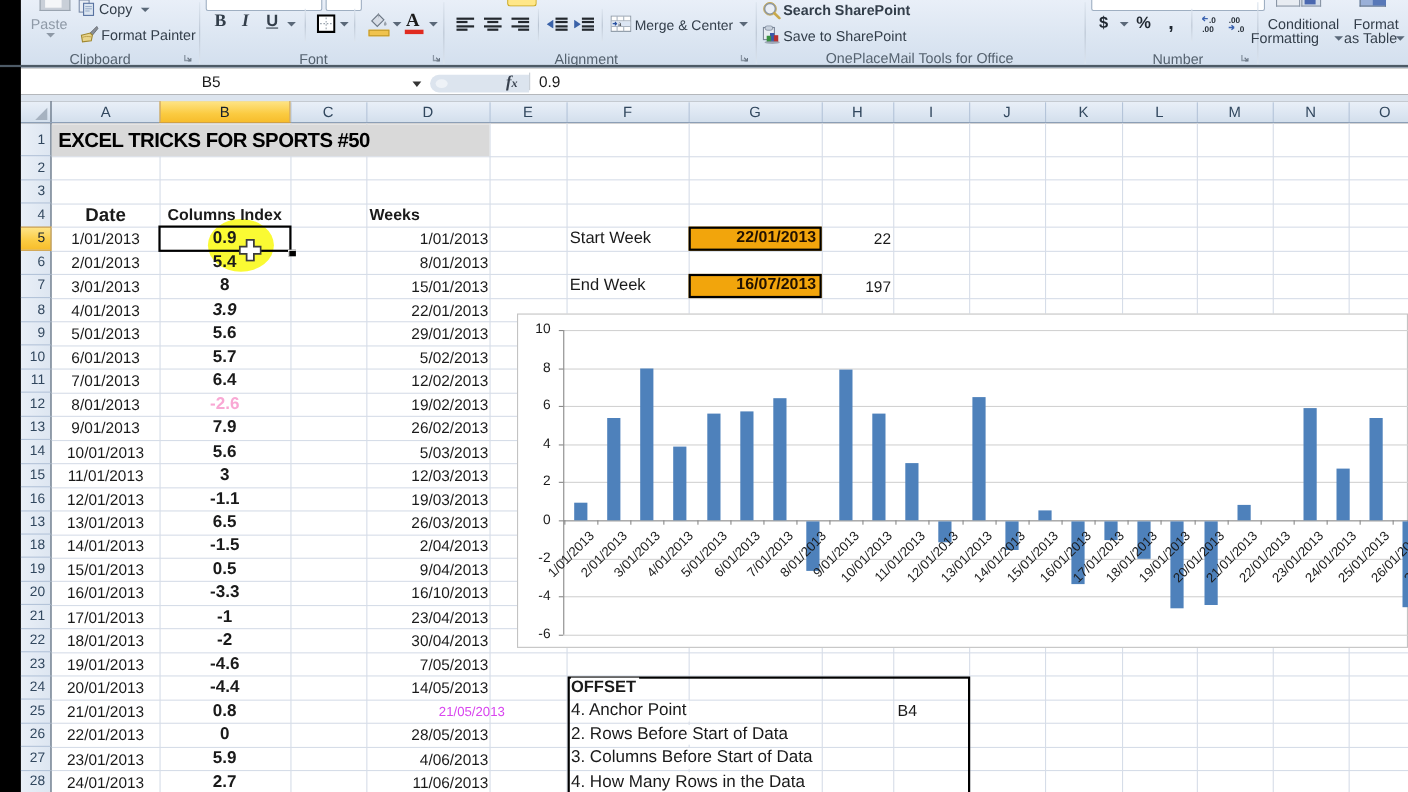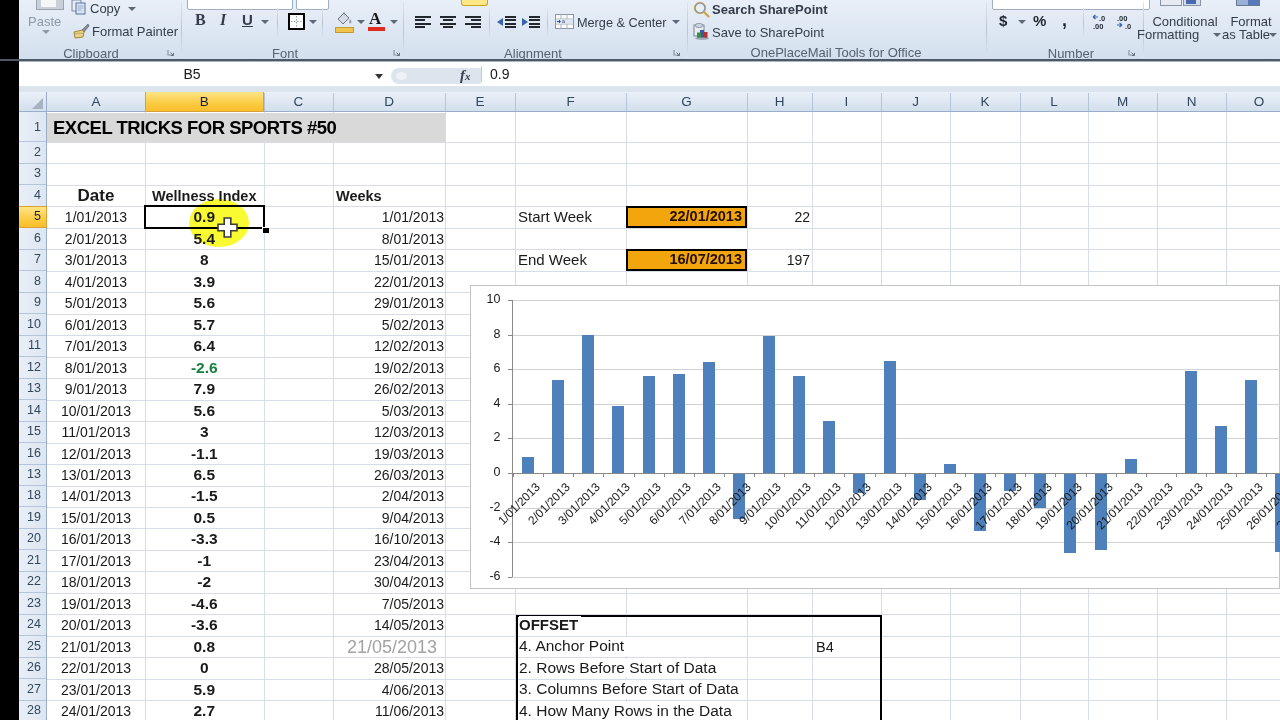--- a/index.html
+++ b/index.html
@@ -301,45 +301,45 @@
 <div class="a" style="left:47px;top:592.9px;width:1233px;height:1px;background:#d6dde8;"></div>
 <div class="a" style="left:47px;top:614.4px;width:1233px;height:1px;background:#d6dde8;"></div>
 <div class="a" style="left:47px;top:635.8px;width:1233px;height:1px;background:#d6dde8;"></div>
 <div class="a" style="left:47px;top:657.3px;width:1233px;height:1px;background:#d6dde8;"></div>
 <div class="a" style="left:47px;top:678.8px;width:1233px;height:1px;background:#d6dde8;"></div>
 <div class="a" style="left:47px;top:700.3px;width:1233px;height:1px;background:#d6dde8;"></div>
 <div class="a" style="left:189px;top:198.5px;width:60px;height:48px;border-radius:50%;background:#fafa33;"></div>
 <div class="a" style="left:47px;top:112.5px;width:398px;height:29.30000000000001px;background:#d9d9d9;"></div>
 <div class="a" style="left:53px;top:112.5px;height:29.30000000000001px;line-height:29.30000000000001px;font-size:18.5px;font-weight:bold;color:#000;letter-spacing:-0.5px;">EXCEL TRICKS FOR SPORTS #50</div>
 <div class="a ct" style="left:47px;top:184.76000000000002px;width:98px;height:21.48px;line-height:22.48px;font-size:17px;font-weight:bold;color:#1a1a1a;white-space:nowrap;">Date</div>
-<div class="a ct" style="left:145px;top:184.76000000000002px;width:118.5px;height:21.48px;line-height:22.48px;font-size:14.5px;font-weight:bold;color:#1a1a1a;white-space:nowrap;">Wellness Index</div>
+<div class="a ct" style="left:145px;top:184.76000000000002px;width:118.5px;height:21.48px;line-height:22.48px;font-size:14.5px;font-weight:bold;color:#1a1a1a;white-space:nowrap;">Columns Index</div>
 <div class="a" style="left:336px;top:184.76000000000002px;height:21.48px;line-height:22.48px;font-size:14.5px;font-weight:bold;color:#1a1a1a;white-space:nowrap;">Weeks</div>
 <div class="a ct" style="left:47px;top:206.24px;width:98px;height:21.48px;line-height:22.48px;font-size:14px;font-weight:normal;color:#1a1a1a;white-space:nowrap;">1/01/2013</div>
 <div class="a ct" style="left:145px;top:206.24px;width:118.5px;height:21.48px;line-height:22.48px;font-size:15.5px;font-weight:bold;color:#1a1a1a;white-space:nowrap;">0.9</div>
 <div class="a rt" style="left:285px;top:206.24px;width:159px;height:21.48px;line-height:22.48px;font-size:14px;font-weight:normal;color:#1a1a1a;white-space:nowrap;">1/01/2013</div>
 <div class="a ct" style="left:47px;top:227.72000000000003px;width:98px;height:21.48px;line-height:22.48px;font-size:14px;font-weight:normal;color:#1a1a1a;white-space:nowrap;">2/01/2013</div>
 <div class="a ct" style="left:145px;top:227.72000000000003px;width:118.5px;height:21.48px;line-height:22.48px;font-size:15.5px;font-weight:bold;color:#1a1a1a;white-space:nowrap;">5.4</div>
 <div class="a rt" style="left:285px;top:227.72000000000003px;width:159px;height:21.48px;line-height:22.48px;font-size:14px;font-weight:normal;color:#1a1a1a;white-space:nowrap;">8/01/2013</div>
 <div class="a ct" style="left:47px;top:249.20000000000002px;width:98px;height:21.48px;line-height:22.48px;font-size:14px;font-weight:normal;color:#1a1a1a;white-space:nowrap;">3/01/2013</div>
 <div class="a ct" style="left:145px;top:249.20000000000002px;width:118.5px;height:21.48px;line-height:22.48px;font-size:15.5px;font-weight:bold;color:#1a1a1a;white-space:nowrap;">8</div>
 <div class="a rt" style="left:285px;top:249.20000000000002px;width:159px;height:21.48px;line-height:22.48px;font-size:14px;font-weight:normal;color:#1a1a1a;white-space:nowrap;">15/01/2013</div>
 <div class="a ct" style="left:47px;top:270.68px;width:98px;height:21.48px;line-height:22.48px;font-size:14px;font-weight:normal;color:#1a1a1a;white-space:nowrap;">4/01/2013</div>
-<div class="a ct" style="left:145px;top:270.68px;width:118.5px;height:21.48px;line-height:22.48px;font-size:15.5px;font-weight:bold;color:#1a1a1a;white-space:nowrap;">3.9</div>
+<div class="a ct" style="left:145px;top:270.68px;width:118.5px;height:21.48px;line-height:22.48px;font-size:15.5px;font-weight:bold;color:#1a1a1a;white-space:nowrap;font-style:italic;">3.9</div>
 <div class="a rt" style="left:285px;top:270.68px;width:159px;height:21.48px;line-height:22.48px;font-size:14px;font-weight:normal;color:#1a1a1a;white-space:nowrap;">22/01/2013</div>
 <div class="a ct" style="left:47px;top:292.16px;width:98px;height:21.48px;line-height:22.48px;font-size:14px;font-weight:normal;color:#1a1a1a;white-space:nowrap;">5/01/2013</div>
 <div class="a ct" style="left:145px;top:292.16px;width:118.5px;height:21.48px;line-height:22.48px;font-size:15.5px;font-weight:bold;color:#1a1a1a;white-space:nowrap;">5.6</div>
 <div class="a rt" style="left:285px;top:292.16px;width:159px;height:21.48px;line-height:22.48px;font-size:14px;font-weight:normal;color:#1a1a1a;white-space:nowrap;">29/01/2013</div>
 <div class="a ct" style="left:47px;top:313.64px;width:98px;height:21.48px;line-height:22.48px;font-size:14px;font-weight:normal;color:#1a1a1a;white-space:nowrap;">6/01/2013</div>
 <div class="a ct" style="left:145px;top:313.64px;width:118.5px;height:21.48px;line-height:22.48px;font-size:15.5px;font-weight:bold;color:#1a1a1a;white-space:nowrap;">5.7</div>
 <div class="a rt" style="left:285px;top:313.64px;width:159px;height:21.48px;line-height:22.48px;font-size:14px;font-weight:normal;color:#1a1a1a;white-space:nowrap;">5/02/2013</div>
 <div class="a ct" style="left:47px;top:335.12px;width:98px;height:21.48px;line-height:22.48px;font-size:14px;font-weight:normal;color:#1a1a1a;white-space:nowrap;">7/01/2013</div>
 <div class="a ct" style="left:145px;top:335.12px;width:118.5px;height:21.48px;line-height:22.48px;font-size:15.5px;font-weight:bold;color:#1a1a1a;white-space:nowrap;">6.4</div>
 <div class="a rt" style="left:285px;top:335.12px;width:159px;height:21.48px;line-height:22.48px;font-size:14px;font-weight:normal;color:#1a1a1a;white-space:nowrap;">12/02/2013</div>
 <div class="a ct" style="left:47px;top:356.6px;width:98px;height:21.48px;line-height:22.48px;font-size:14px;font-weight:normal;color:#1a1a1a;white-space:nowrap;">8/01/2013</div>
-<div class="a ct" style="left:145px;top:356.6px;width:118.5px;height:21.48px;line-height:22.48px;font-size:15.5px;font-weight:bold;color:#15803d;white-space:nowrap;">-2.6</div>
+<div class="a ct" style="left:145px;top:356.6px;width:118.5px;height:21.48px;line-height:22.48px;font-size:15.5px;font-weight:bold;color:#f9a8d4;white-space:nowrap;">-2.6</div>
 <div class="a rt" style="left:285px;top:356.6px;width:159px;height:21.48px;line-height:22.48px;font-size:14px;font-weight:normal;color:#1a1a1a;white-space:nowrap;">19/02/2013</div>
 <div class="a ct" style="left:47px;top:378.08000000000004px;width:98px;height:21.48px;line-height:22.48px;font-size:14px;font-weight:normal;color:#1a1a1a;white-space:nowrap;">9/01/2013</div>
 <div class="a ct" style="left:145px;top:378.08000000000004px;width:118.5px;height:21.48px;line-height:22.48px;font-size:15.5px;font-weight:bold;color:#1a1a1a;white-space:nowrap;">7.9</div>
 <div class="a rt" style="left:285px;top:378.08000000000004px;width:159px;height:21.48px;line-height:22.48px;font-size:14px;font-weight:normal;color:#1a1a1a;white-space:nowrap;">26/02/2013</div>
 <div class="a ct" style="left:47px;top:399.56px;width:98px;height:21.48px;line-height:22.48px;font-size:14px;font-weight:normal;color:#1a1a1a;white-space:nowrap;">10/01/2013</div>
 <div class="a ct" style="left:145px;top:399.56px;width:118.5px;height:21.48px;line-height:22.48px;font-size:15.5px;font-weight:bold;color:#1a1a1a;white-space:nowrap;">5.6</div>
 <div class="a rt" style="left:285px;top:399.56px;width:159px;height:21.48px;line-height:22.48px;font-size:14px;font-weight:normal;color:#1a1a1a;white-space:nowrap;">5/03/2013</div>
 <div class="a ct" style="left:47px;top:421.04px;width:98px;height:21.48px;line-height:22.48px;font-size:14px;font-weight:normal;color:#1a1a1a;white-space:nowrap;">11/01/2013</div>
 <div class="a ct" style="left:145px;top:421.04px;width:118.5px;height:21.48px;line-height:22.48px;font-size:15.5px;font-weight:bold;color:#1a1a1a;white-space:nowrap;">3</div>
 <div class="a rt" style="left:285px;top:421.04px;width:159px;height:21.48px;line-height:22.48px;font-size:14px;font-weight:normal;color:#1a1a1a;white-space:nowrap;">12/03/2013</div>
@@ -361,25 +361,25 @@
 <div class="a ct" style="left:47px;top:549.9200000000001px;width:98px;height:21.48px;line-height:22.48px;font-size:14px;font-weight:normal;color:#1a1a1a;white-space:nowrap;">17/01/2013</div>
 <div class="a ct" style="left:145px;top:549.9200000000001px;width:118.5px;height:21.48px;line-height:22.48px;font-size:15.5px;font-weight:bold;color:#1a1a1a;white-space:nowrap;">-1</div>
 <div class="a rt" style="left:285px;top:549.9200000000001px;width:159px;height:21.48px;line-height:22.48px;font-size:14px;font-weight:normal;color:#1a1a1a;white-space:nowrap;">23/04/2013</div>
 <div class="a ct" style="left:47px;top:571.4000000000001px;width:98px;height:21.48px;line-height:22.48px;font-size:14px;font-weight:normal;color:#1a1a1a;white-space:nowrap;">18/01/2013</div>
 <div class="a ct" style="left:145px;top:571.4000000000001px;width:118.5px;height:21.48px;line-height:22.48px;font-size:15.5px;font-weight:bold;color:#1a1a1a;white-space:nowrap;">-2</div>
 <div class="a rt" style="left:285px;top:571.4000000000001px;width:159px;height:21.48px;line-height:22.48px;font-size:14px;font-weight:normal;color:#1a1a1a;white-space:nowrap;">30/04/2013</div>
 <div class="a ct" style="left:47px;top:592.88px;width:98px;height:21.48px;line-height:22.48px;font-size:14px;font-weight:normal;color:#1a1a1a;white-space:nowrap;">19/01/2013</div>
 <div class="a ct" style="left:145px;top:592.88px;width:118.5px;height:21.48px;line-height:22.48px;font-size:15.5px;font-weight:bold;color:#1a1a1a;white-space:nowrap;">-4.6</div>
 <div class="a rt" style="left:285px;top:592.88px;width:159px;height:21.48px;line-height:22.48px;font-size:14px;font-weight:normal;color:#1a1a1a;white-space:nowrap;">7/05/2013</div>
 <div class="a ct" style="left:47px;top:614.36px;width:98px;height:21.48px;line-height:22.48px;font-size:14px;font-weight:normal;color:#1a1a1a;white-space:nowrap;">20/01/2013</div>
-<div class="a ct" style="left:145px;top:614.36px;width:118.5px;height:21.48px;line-height:22.48px;font-size:15.5px;font-weight:bold;color:#1a1a1a;white-space:nowrap;">-3.6</div>
+<div class="a ct" style="left:145px;top:614.36px;width:118.5px;height:21.48px;line-height:22.48px;font-size:15.5px;font-weight:bold;color:#1a1a1a;white-space:nowrap;">-4.4</div>
 <div class="a rt" style="left:285px;top:614.36px;width:159px;height:21.48px;line-height:22.48px;font-size:14px;font-weight:normal;color:#1a1a1a;white-space:nowrap;">14/05/2013</div>
 <div class="a ct" style="left:47px;top:635.84px;width:98px;height:21.48px;line-height:22.48px;font-size:14px;font-weight:normal;color:#1a1a1a;white-space:nowrap;">21/01/2013</div>
 <div class="a ct" style="left:145px;top:635.84px;width:118.5px;height:21.48px;line-height:22.48px;font-size:15.5px;font-weight:bold;color:#1a1a1a;white-space:nowrap;">0.8</div>
-<div class="a rt" style="left:278px;top:635.84px;width:159px;height:21.48px;line-height:22.48px;font-size:18px;font-weight:normal;color:#a3a3a3;white-space:nowrap;">21/05/2013</div>
+<div class="a rt" style="left:300px;top:635.84px;width:159px;height:21.48px;line-height:22.48px;font-size:12px;font-weight:normal;color:#d946ef;white-space:nowrap;">21/05/2013</div>
 <div class="a ct" style="left:47px;top:657.3199999999999px;width:98px;height:21.48px;line-height:22.48px;font-size:14px;font-weight:normal;color:#1a1a1a;white-space:nowrap;">22/01/2013</div>
 <div class="a ct" style="left:145px;top:657.3199999999999px;width:118.5px;height:21.48px;line-height:22.48px;font-size:15.5px;font-weight:bold;color:#1a1a1a;white-space:nowrap;">0</div>
 <div class="a rt" style="left:285px;top:657.3199999999999px;width:159px;height:21.48px;line-height:22.48px;font-size:14px;font-weight:normal;color:#1a1a1a;white-space:nowrap;">28/05/2013</div>
 <div class="a ct" style="left:47px;top:678.8px;width:98px;height:21.48px;line-height:22.48px;font-size:14px;font-weight:normal;color:#1a1a1a;white-space:nowrap;">23/01/2013</div>
 <div class="a ct" style="left:145px;top:678.8px;width:118.5px;height:21.48px;line-height:22.48px;font-size:15.5px;font-weight:bold;color:#1a1a1a;white-space:nowrap;">5.9</div>
 <div class="a rt" style="left:285px;top:678.8px;width:159px;height:21.48px;line-height:22.48px;font-size:14px;font-weight:normal;color:#1a1a1a;white-space:nowrap;">4/06/2013</div>
 <div class="a ct" style="left:47px;top:700.28px;width:98px;height:21.48px;line-height:22.48px;font-size:14px;font-weight:normal;color:#1a1a1a;white-space:nowrap;">24/01/2013</div>
 <div class="a ct" style="left:145px;top:700.28px;width:118.5px;height:21.48px;line-height:22.48px;font-size:15.5px;font-weight:bold;color:#1a1a1a;white-space:nowrap;">2.7</div>
 <div class="a rt" style="left:285px;top:700.28px;width:159px;height:21.48px;line-height:22.48px;font-size:14px;font-weight:normal;color:#1a1a1a;white-space:nowrap;">11/06/2013</div>
 <div class="a" style="left:518px;top:206.24px;height:21.48px;line-height:22.48px;font-size:15px;font-weight:normal;color:#1a1a1a;white-space:nowrap;">Start Week</div>

